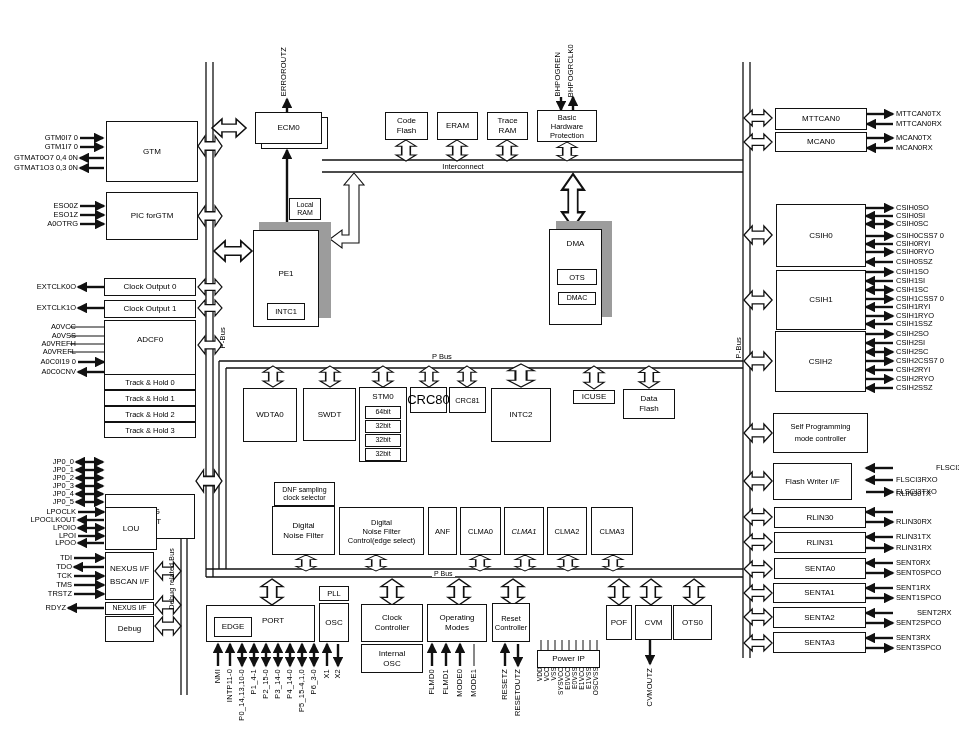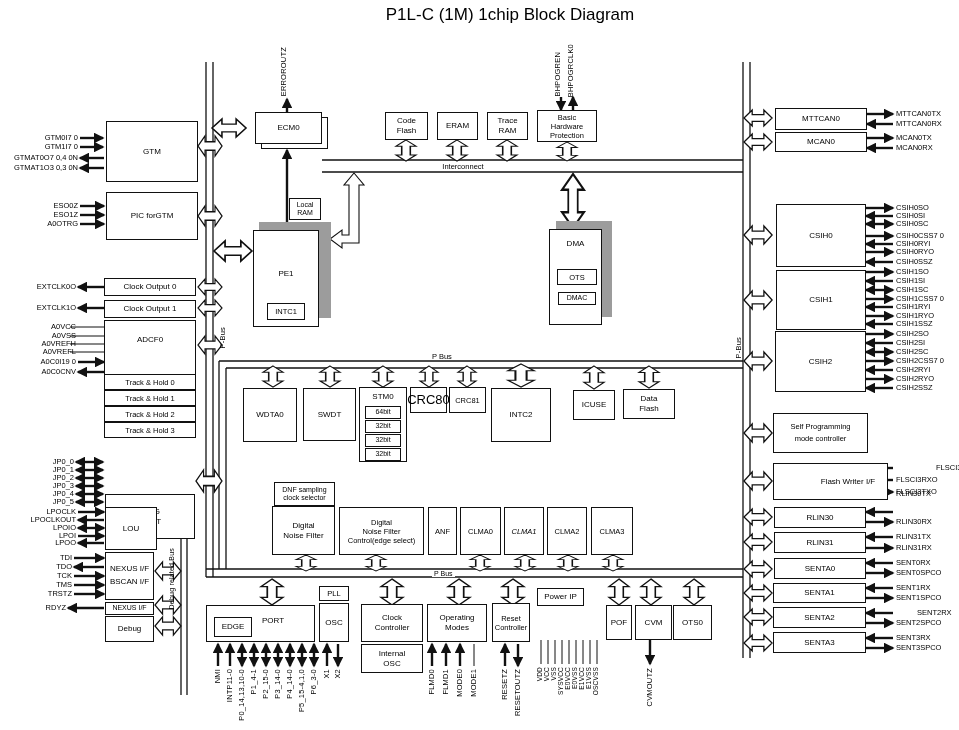--- a/index.html
+++ b/index.html
@@ -223,21 +223,20 @@
     <use href="#hb" transform="translate(744,472) scale(1.17,1.29)"></use>
     <use href="#hb" transform="translate(744,509) scale(1.17,1.14)"></use>
     <use href="#hb" transform="translate(744,534) scale(1.17,1.14)"></use>
     <use href="#hb" transform="translate(744,561) scale(1.17,1.14)"></use>
     <use href="#hb" transform="translate(744,585) scale(1.17,1.14)"></use>
     <use href="#hb" transform="translate(744,609) scale(1.17,1.14)"></use>
     <use href="#hb" transform="translate(744,635) scale(1.17,1.14)"></use>
   </g>
 </svg>
 
-<div class="tl">P1L-C (1M) 1chip Block Diagram</div>
 
 <div class="bl" style="left:424px;top:162px;width:78px;text-align:center;">Interconnect</div>
 <div class="bl" style="left:432px;top:352px;">P Bus</div>
 <div class="bl" style="left:432px;top:570px;font-size:7px;background:#fff;padding:0 2px;">P Bus</div>
 <div class="vt" style="left:218px;top:327px;">P-Bus</div>
 <div class="vt" style="left:734px;top:337px;">P-Bus</div>
 <div class="vt" style="left:168px;top:548px;font-size:7px;">Debug related Bus</div>
 
 <div class="bx" style="left:106px;top:192px;width:92px;height:48px;">PIC forGTM</div>
 <div class="bx" style="left:106px;top:121px;width:92px;height:61px;">GTM</div>
@@ -315,21 +314,21 @@
 <div class="bx" style="left:243px;top:388px;width:54px;height:54px;">WDTA0</div>
 <div class="bx" style="left:303px;top:388px;width:53px;height:53px;">SWDT</div>
 <div class="bx" style="left:359px;top:387px;width:48px;height:75px;align-items:flex-start;padding-top:4px;">STM0</div>
 <div class="bx" style="left:365px;top:406px;width:36px;height:13px;font-size:7px;">64bit</div>
 <div class="bx" style="left:365px;top:420px;width:36px;height:13px;font-size:7px;">32bit</div>
 <div class="bx" style="left:365px;top:434px;width:36px;height:13px;font-size:7px;">32bit</div>
 <div class="bx" style="left:365px;top:448px;width:36px;height:13px;font-size:7px;">32bit</div>
 <div class="bx" style="left:410px;top:387px;width:37px;height:26px;font-size:13px;">CRC80</div>
 <div class="bx" style="left:449px;top:387px;width:37px;height:26px;font-size:7.5px;">CRC81</div>
 <div class="bx" style="left:491px;top:388px;width:60px;height:54px;">INTC2</div>
-<div class="bx" style="left:573px;top:390px;width:42px;height:30px;">ICUSE</div>
+<div class="bx" style="left:573px;top:390px;width:42px;height:14px;">ICUSE</div>
 <div class="bx" style="left:623px;top:389px;width:52px;height:30px;">Data
 Flash</div>
 
 <div class="bx" style="left:274px;top:482px;width:61px;height:24px;font-size:7px;">DNF sampling
 clock selector</div>
 <div class="bx" style="left:272px;top:506px;width:63px;height:49px;">Digital
 Noise Filter</div>
 <div class="bx" style="left:339px;top:507px;width:85px;height:48px;font-size:7.5px;">Digital
 Noise Filter
 Control(edge select)</div>
@@ -345,21 +344,21 @@
 <div class="bx" style="left:319px;top:586px;width:30px;height:15px;font-size:7.5px;">PLL</div>
 <div class="bx" style="left:319px;top:603px;width:30px;height:39px;">OSC</div>
 <div class="bx" style="left:361px;top:604px;width:62px;height:38px;">Clock
 Controller</div>
 <div class="bx" style="left:361px;top:644px;width:62px;height:29px;">Internal
 OSC</div>
 <div class="bx" style="left:427px;top:604px;width:60px;height:38px;">Operating
 Modes</div>
 <div class="bx" style="left:492px;top:603px;width:38px;height:39px;font-size:7.5px;">Reset
 Controller</div>
-<div class="bx" style="left:537px;top:588px;width:47px;height:18px;">Power IP</div>
+<div class="bx" style="left:537px;top:650px;width:63px;height:18px;">Power IP</div>
 <div class="bx" style="left:606px;top:605px;width:26px;height:35px;">POF</div>
 <div class="bx" style="left:635px;top:605px;width:37px;height:35px;">CVM</div>
 <div class="bx" style="left:673px;top:605px;width:39px;height:35px;">OTS0</div>
 
 <div class="vt" style="left:213px;top:669px;">NMI</div>
 <div class="vt" style="left:225px;top:669px;">INTP11-0</div>
 <div class="vt" style="left:237px;top:669px;">P0_14,13,10-0</div>
 <div class="vt" style="left:249px;top:669px;">P1_4-1</div>
 <div class="vt" style="left:261px;top:669px;">P2_15-0</div>
 <div class="vt" style="left:273px;top:669px;">P3_14-0</div>
@@ -385,21 +384,21 @@
 <div class="vt vts" style="left:592px;top:667px;">OSCVSS</div>
 <div class="vt" style="left:645px;top:668px;">CVMOUTZ</div>
 
 <div class="bx" style="left:775px;top:108px;width:92px;height:22px;">MTTCAN0</div>
 <div class="bx" style="left:775px;top:132px;width:92px;height:20px;">MCAN0</div>
 <div class="bx" style="left:776px;top:204px;width:90px;height:63px;">CSIH0</div>
 <div class="bx" style="left:776px;top:270px;width:90px;height:60px;">CSIH1</div>
 <div class="bx" style="left:775px;top:331px;width:91px;height:61px;">CSIH2</div>
 <div class="bx" style="left:773px;top:413px;width:95px;height:40px;font-size:7.5px;line-height:1.6;">Self Programming
 mode controller</div>
-<div class="bx" style="left:773px;top:463px;width:115px;height:37px;padding-left:35px;">Flash Writer I/F</div>
+<div class="bx" style="left:773px;top:463px;width:79px;height:37px;">Flash Writer I/F</div>
 <div class="bx" style="left:774px;top:507px;width:92px;height:21px;">RLIN30</div>
 <div class="bx" style="left:774px;top:532px;width:92px;height:21px;">RLIN31</div>
 <div class="bx" style="left:774px;top:558px;width:92px;height:21px;">SENTA0</div>
 <div class="bx" style="left:773px;top:583px;width:93px;height:20px;">SENTA1</div>
 <div class="bx" style="left:773px;top:607px;width:93px;height:21px;">SENTA2</div>
 <div class="bx" style="left:773px;top:632px;width:93px;height:21px;">SENTA3</div>
 
 <div class="rs" style="left:896px;top:109px;">MTTCAN0TX</div>
 <div class="rs" style="left:896px;top:119px;">MTTCAN0RX</div>
 <div class="rs" style="left:896px;top:133px;">MCAN0TX</div>

